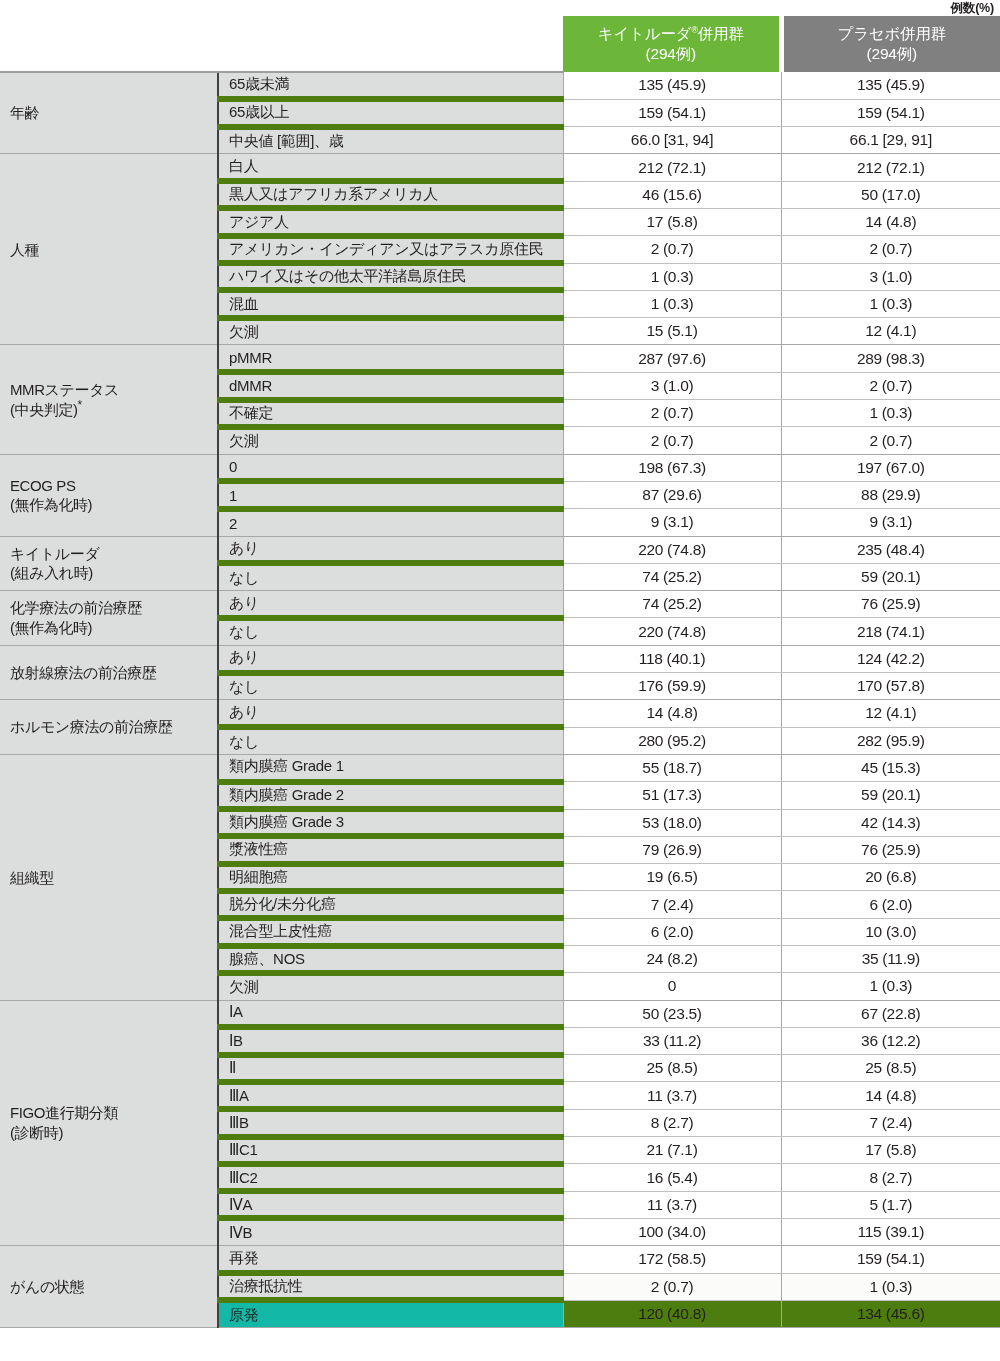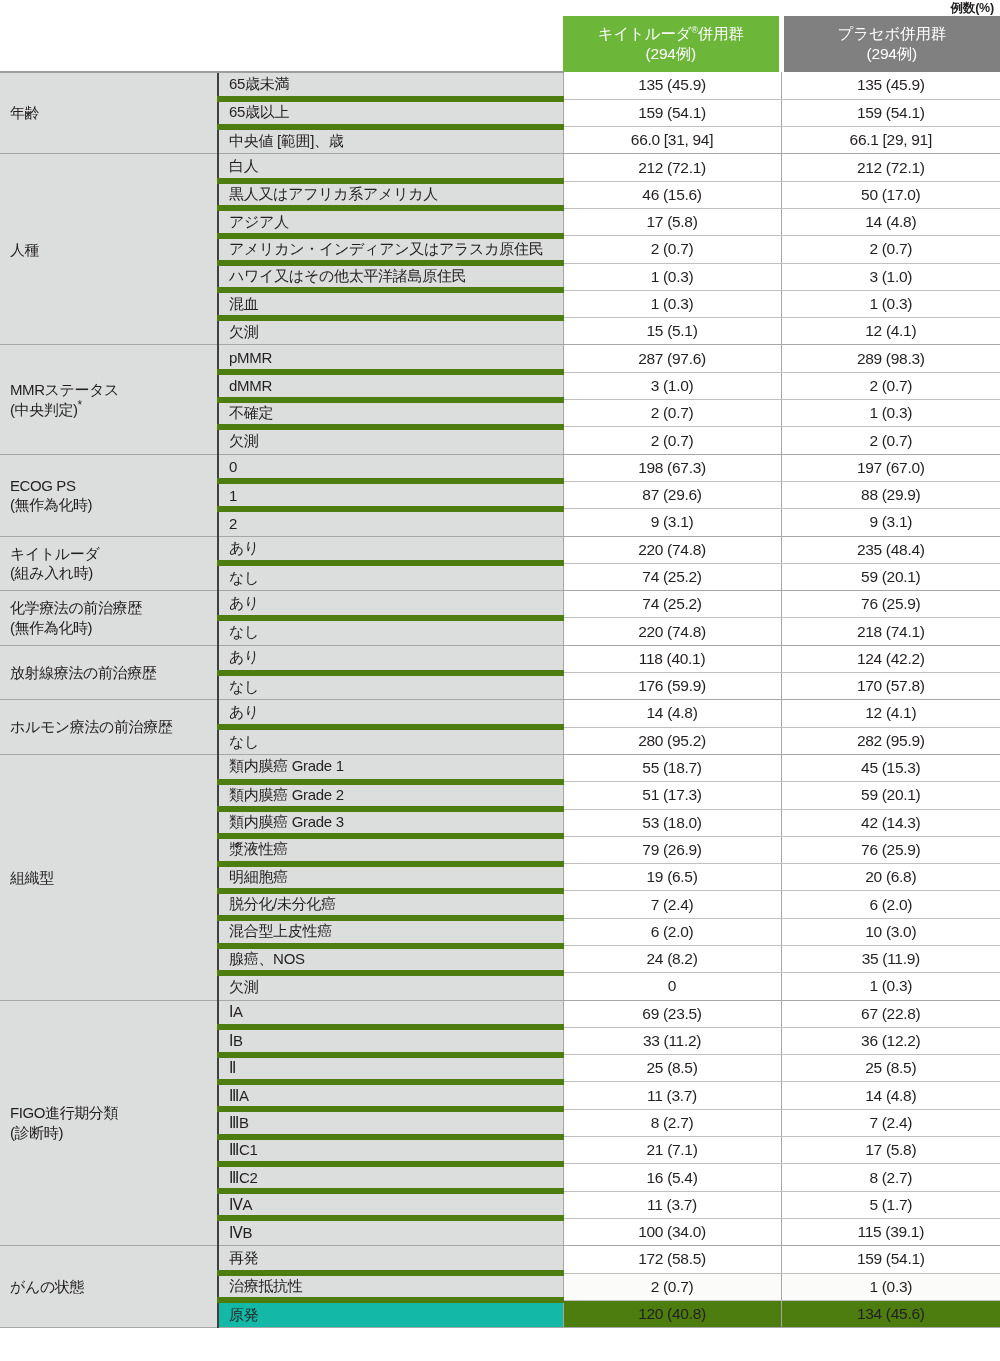--- a/index.html
+++ b/index.html
@@ -353,21 +353,21 @@
           <td class="val v2">35 (11.9)</td>
         </tr>
         <tr>
           <td class="sub grp-end">欠測</td>
           <td class="val v1 grp-end">0</td>
           <td class="val v2 grp-end">1 (0.3)</td>
         </tr>
         <tr>
           <td class="grp" rowspan="9"><span>FIGO進行期分類</span><span class="sub-l">(診断時)</span></td>
           <td class="sub">ⅠA</td>
-          <td class="val v1">69 (23.5)</td>
+          <td class="val v1">50 (23.5)</td>
           <td class="val v2">67 (22.8)</td>
         </tr>
         <tr>
           <td class="sub">ⅠB</td>
           <td class="val v1">33 (11.2)</td>
           <td class="val v2">36 (12.2)</td>
         </tr>
         <tr>
           <td class="sub">Ⅱ</td>
           <td class="val v1">25 (8.5)</td>

